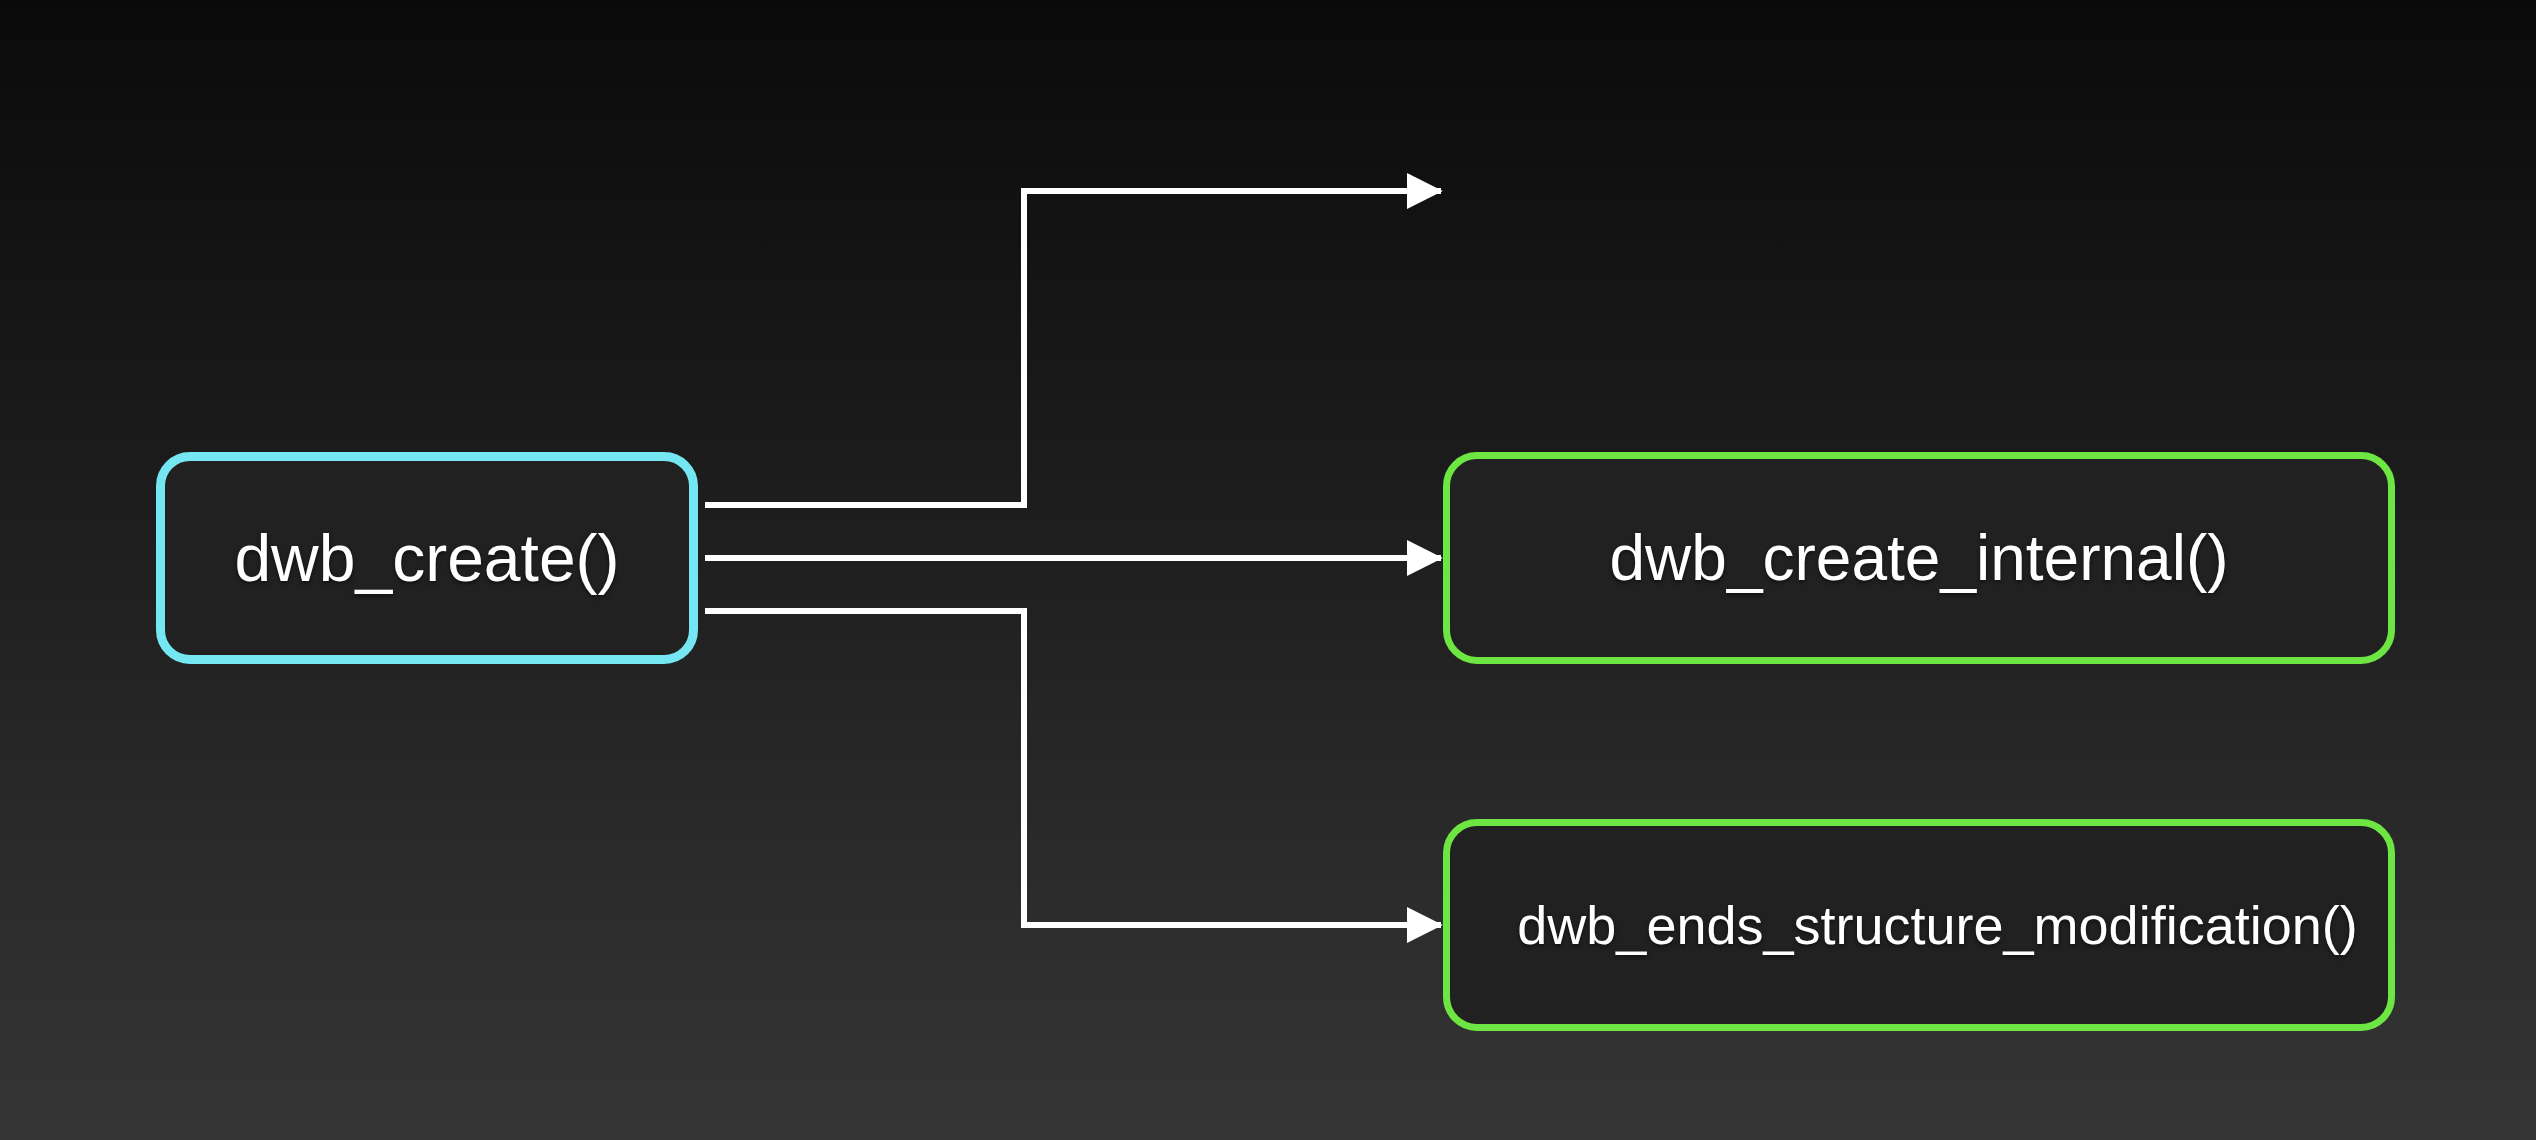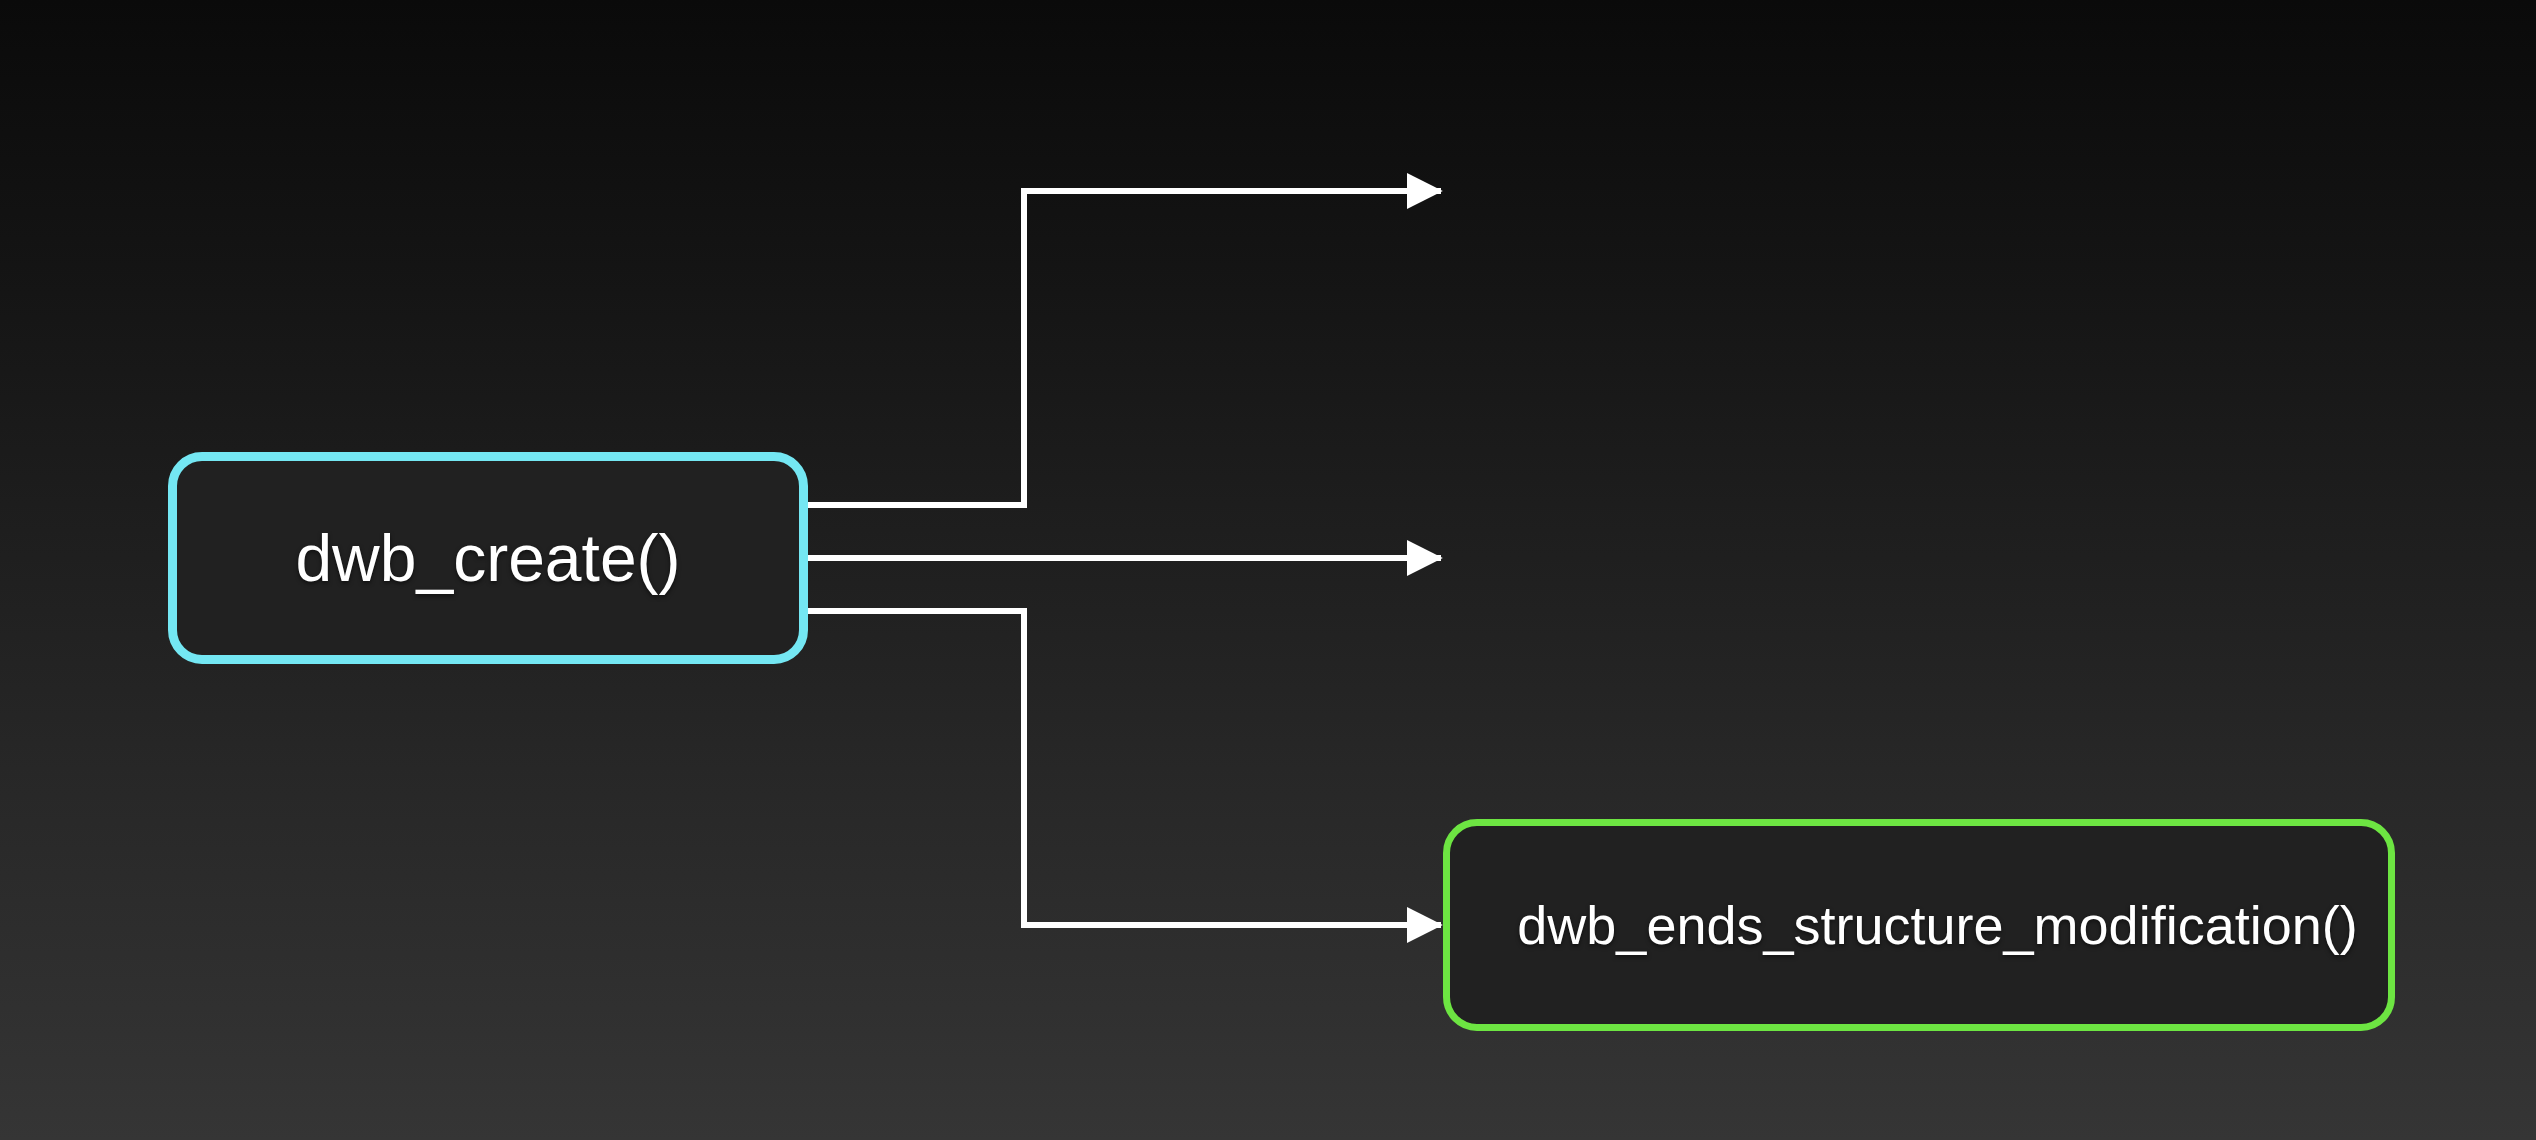--- a/index.html
+++ b/index.html
@@ -38,21 +38,21 @@
     align-items: center;
     justify-content: center;
     color: var(--text);
     white-space: nowrap;
     text-shadow: 0 2px 4px rgba(0,0,0,0.55);
   }
   .node.cyan  { border: 9px solid var(--cyan_accent); }
   .node.green { border: 7px solid var(--green_accent); }
 
   
-  .node-create   { left: 156px;  top: 452px; width: 640px; height: 212px; font-size: 66px; margin-left: 12px; }
+  .node-create   { left: 156px;  top: 452px; width: 542px; height: 212px; font-size: 66px; }
   .node-starts   { left: 1443px; top: 87px;  width: 952px; height: 208px; font-size: 54px; }
   .node-internal { left: 1443px; top: 452px; width: 952px; height: 212px; font-size: 64px; }
   .node-ends     { left: 1443px; top: 819px; width: 952px; height: 212px; font-size: 54px; padding-left: 37px; }
 </style>
 </head>
 <body>
 
 <div class="canvas">
 
   <svg class="edges" viewBox="0 0 2536 1140" xmlns="http://www.w3.org/2000/svg">
@@ -64,18 +64,21 @@
     <path class="edge" d="M 705 505 H 1024 V 191 H 1441" marker-end="url(#arrow)"></path>
     <path class="edge" d="M 705 558 H 1441" marker-end="url(#arrow)"></path>
     <path class="edge" d="M 705 611 H 1024 V 925 H 1441" marker-end="url(#arrow)"></path>
   </svg>
 
   <div class="node cyan node-create">
     <span>dwb_create()</span>
   </div>
 
 
+  <div class="node green node-internal">
+    <span>dwb_create_internal()</span>
+  </div>
 
   <div class="node green node-ends">
     <span>dwb_ends_structure_modification()</span>
   </div>
 
 </div>
 
 </body></html>

